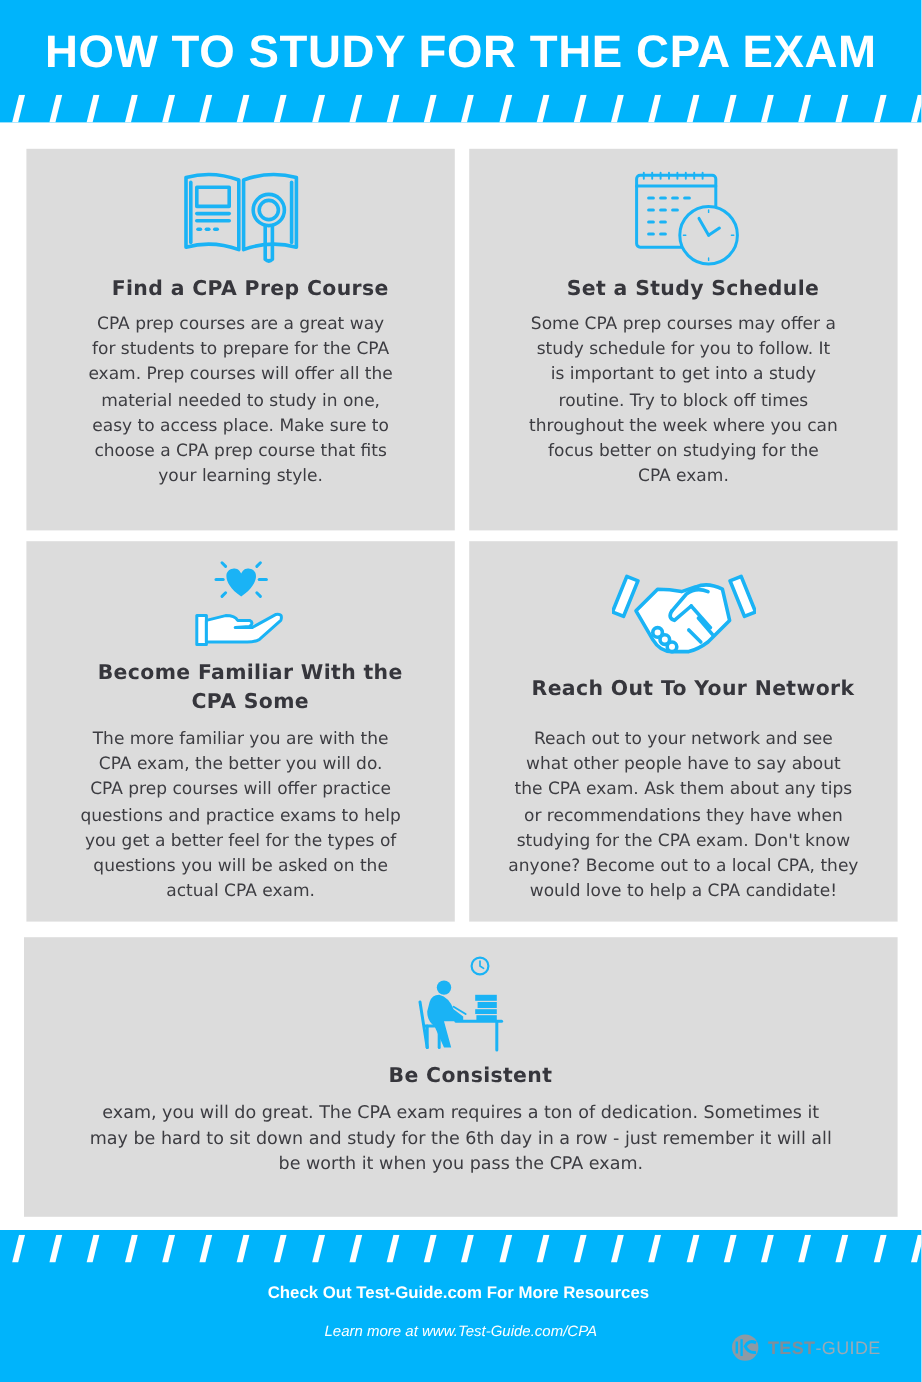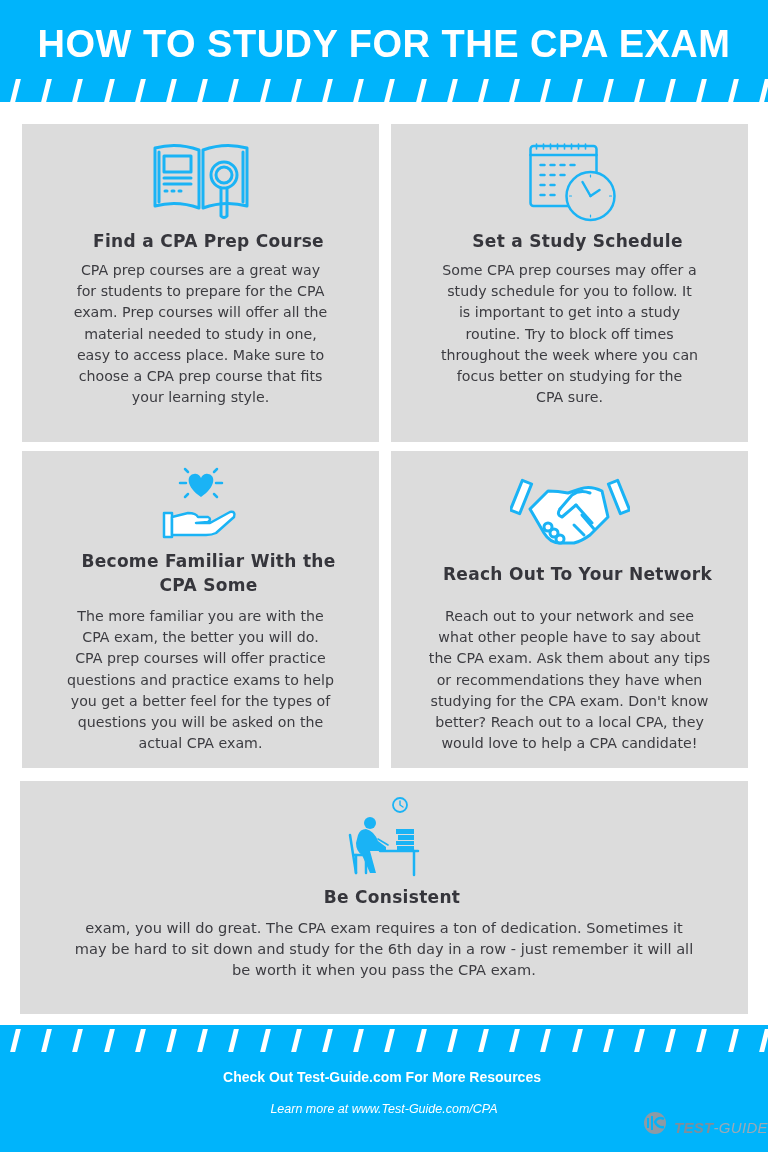--- a/index.html
+++ b/index.html
@@ -77,21 +77,21 @@
     position: absolute; left: 0; top: 44px; width: 764px; text-align: center;
     color: #ffffff; font-weight: bold; font-size: 14px;
     font-family: "Liberation Sans", sans-serif;
   }
   .footer-link {
     position: absolute; left: 0; top: 77px; width: 768px; text-align: center;
     color: #ffffff; font-style: italic; font-size: 12.5px;
     font-family: "Liberation Sans", sans-serif;
   }
   .logo {
-    position: absolute; left: 642px; top: 85px; height: 26px; display: flex; align-items: flex-end; font-style: italic;
+    position: absolute; left: 608px; top: 85px; height: 26px; display: flex; align-items: center;
   }
   .logo-mark { width: 26px; height: 26px; margin-right: 6px; }
   .logo-text {
     font-family: "Liberation Sans", sans-serif; font-size: 15px; color: #8a9aa8; letter-spacing: 0.3px;
   }
   .logo-text b { font-weight: bold; color: #7f8e9b; }
   .logo-text span { font-weight: normal; color: #9aa9b5; }
 </style>
 </head>
 <body>
@@ -195,21 +195,21 @@
     </svg>
   </div>
   <div class="card-title">Set a Study Schedule</div>
   <div class="card-body">
     <div>Some CPA prep courses may offer a</div>
     <div>study schedule for you to follow. It</div>
     <div>is important to get into a study</div>
     <div>routine. Try to block off times</div>
     <div>throughout the week where you can</div>
     <div>focus better on studying for the</div>
-    <div>CPA sure.</div>
+    <div>CPA exam.</div>
   </div>
 </div>
 
 <div class="card" id="card3">
   <div class="card-icon">
     <svg width="90" height="80" viewBox="0 0 90 80" fill="none" stroke="#1ab3f5" stroke-width="2.5" stroke-linecap="round" stroke-linejoin="round">
       <path d="M45 34 C30 24 30 12 38 11 C42 10 44 13 45 15 C46 13 48 10 52 11 C60 12 60 24 45 34 Z" fill="#1ab3f5" stroke="none"></path>
       <line x1="24" y1="20" x2="30" y2="20"></line>
       <line x1="60" y1="20" x2="66" y2="20"></line>
       <line x1="29" y1="6" x2="32" y2="9"></line>
@@ -251,21 +251,21 @@
       <circle cx="50" cy="70" r="4" fill="#ffffff"></circle>
     </svg>
   </div>
   <div class="card-title">Reach Out To Your Network</div>
   <div class="card-body">
     <div>Reach out to your network and see</div>
     <div>what other people have to say about</div>
     <div>the CPA exam. Ask them about any tips</div>
     <div>or recommendations they have when</div>
     <div>studying for the CPA exam. Don't know</div>
-    <div>better? Reach out to a local CPA, they</div>
+    <div>anyone? Become out to a local CPA, they</div>
     <div>would love to help a CPA candidate!</div>
   </div>
 </div>
 
 <div class="card" id="card5">
   <div class="card-icon">
     <svg width="80" height="84" viewBox="0 0 80 84" fill="none" stroke="#1ab3f5" stroke-width="2.5" stroke-linecap="round" stroke-linejoin="round">
       <circle cx="56" cy="12" r="7" stroke-width="1.8"></circle>
       <path d="M56 8 L56 12 L59 14" stroke-width="1.4"></path>
       <circle cx="26" cy="30" r="6" fill="#1ab3f5" stroke="none"></circle>

